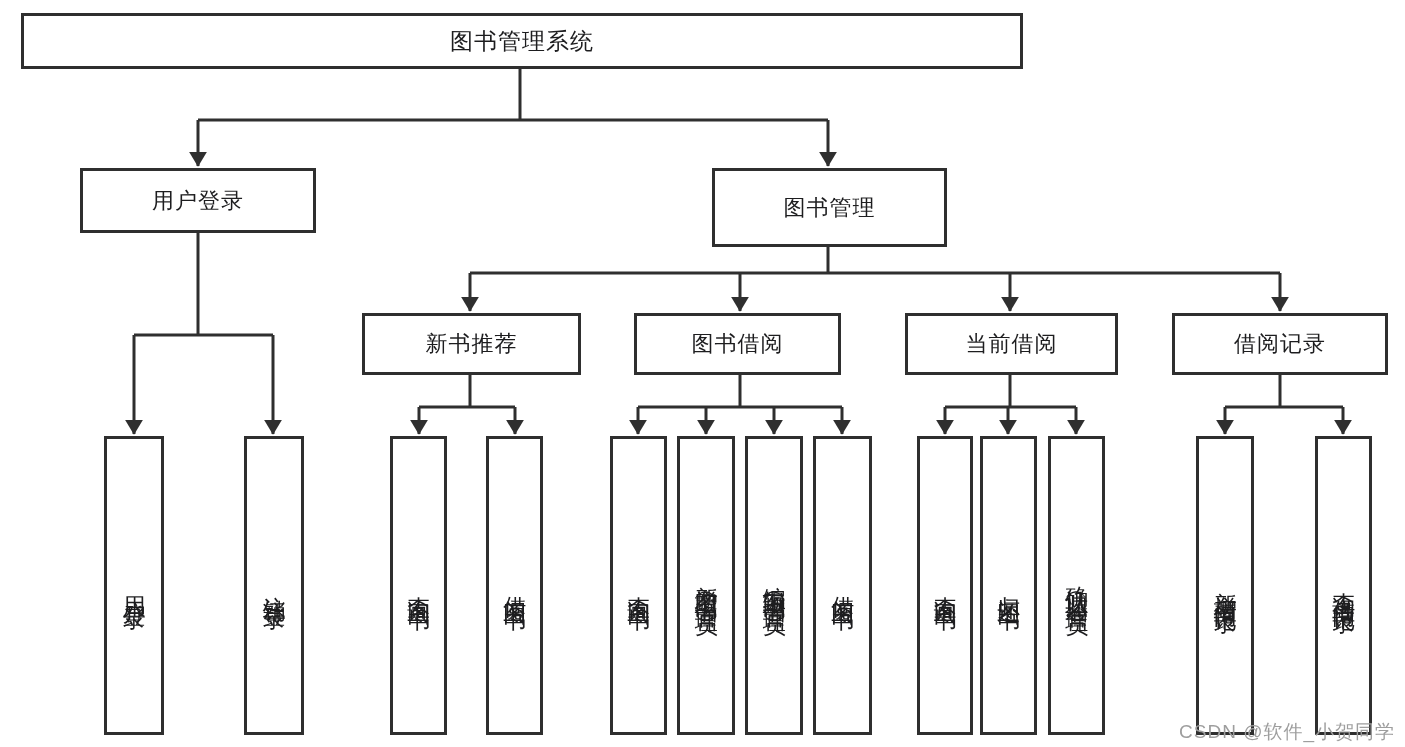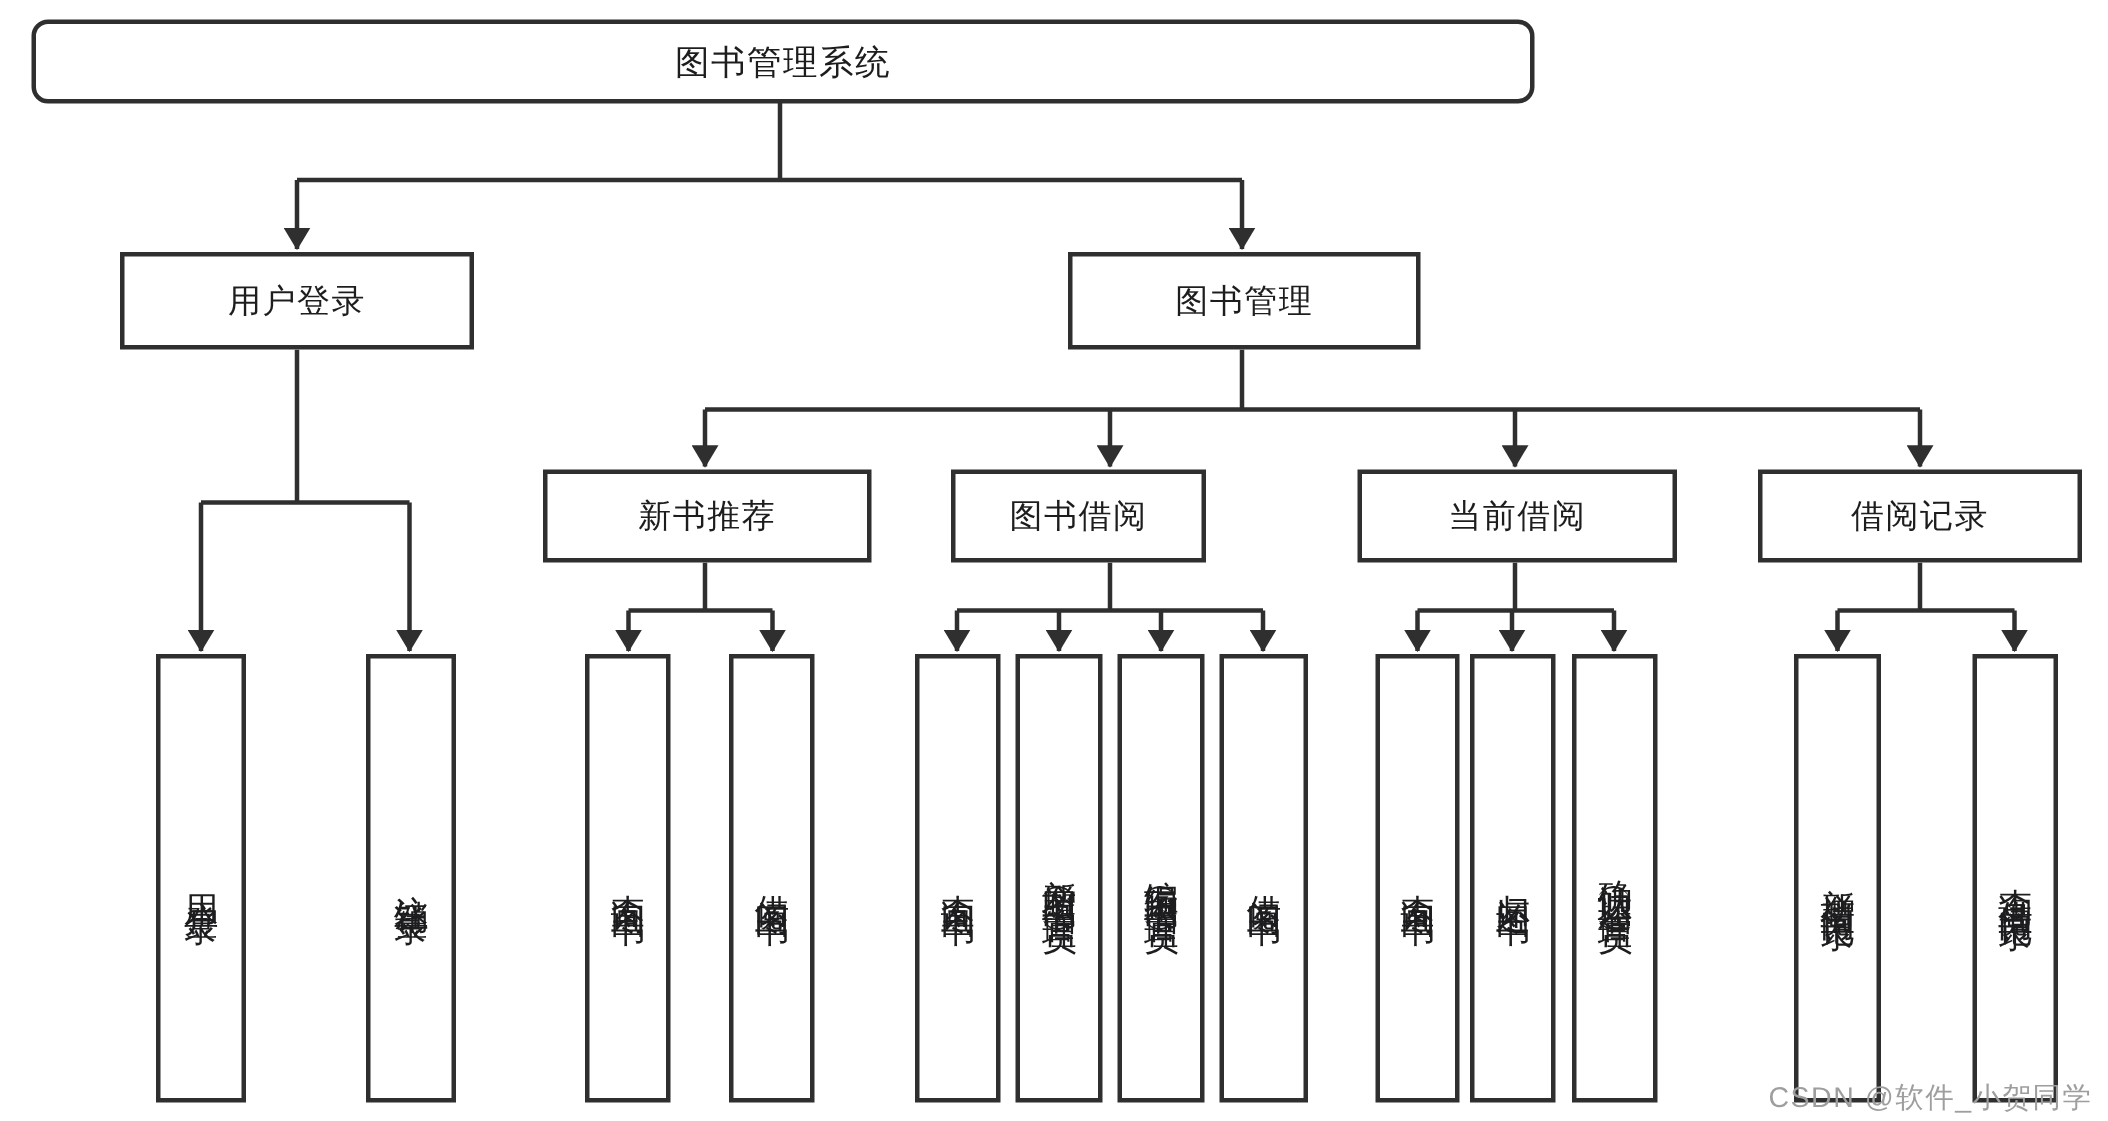--- a/index.html
+++ b/index.html
@@ -111,35 +111,35 @@
     </g>
 
     <g>
       <path d="M1280,375 L1280,407"></path>
       <path d="M1225,407 L1343,407"></path>
       <path d="M1225,407 L1225,434" marker-end="url(#arrow)"></path>
       <path d="M1343,407 L1343,434" marker-end="url(#arrow)"></path>
     </g>
   </svg>
 
-  <div class="node node-root" style="left:21px; top:13px; width:1002px; height:56px;border-radius:11px;">
+  <div class="node node-root" style="left:21px; top:13px; width:1002px; height:56px;">
     <span>图书管理系统</span>
   </div>
 
   <div class="node node-l2" style="left:80px; top:168px; width:236px; height:65px;">
     <span>用户登录</span>
   </div>
-  <div class="node node-l2" style="left:712px; top:168px; width:235px; height:65px;">
+  <div class="node node-l2" style="left:712px; top:168px; width:235px; height:79px;">
     <span>图书管理</span>
   </div>
 
   <div class="node node-l3" style="left:362px; top:313px; width:219px; height:62px;justify-content:center;">
     <span>新书推荐</span>
   </div>
-  <div class="node node-l3" style="left:634px; top:313px; width:170px; height:62px;align-items:center;">
+  <div class="node node-l3" style="left:634px; top:313px; width:207px; height:62px;align-items:center;">
     <span>图书借阅</span>
   </div>
   <div class="node node-l3" style="left:905px; top:313px; width:213px; height:62px;text-align:center;">
     <span>当前借阅</span>
   </div>
   <div class="node node-l3" style="left:1172px; top:313px; width:216px; height:62px;">
     <span>借阅记录</span>
   </div>
 
   <div class="node node-leaf" style="left:104px; top:436px; width:60px; height:299px;">

